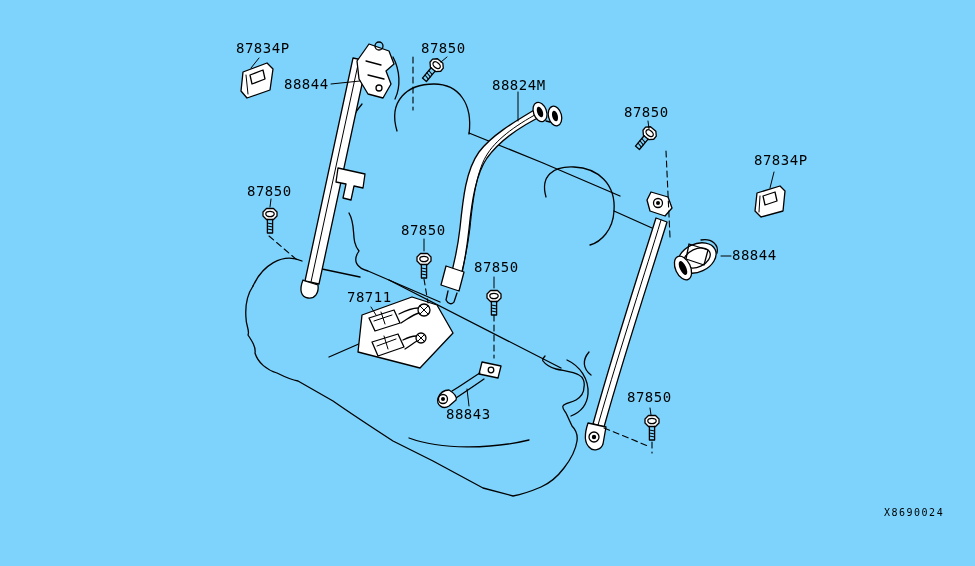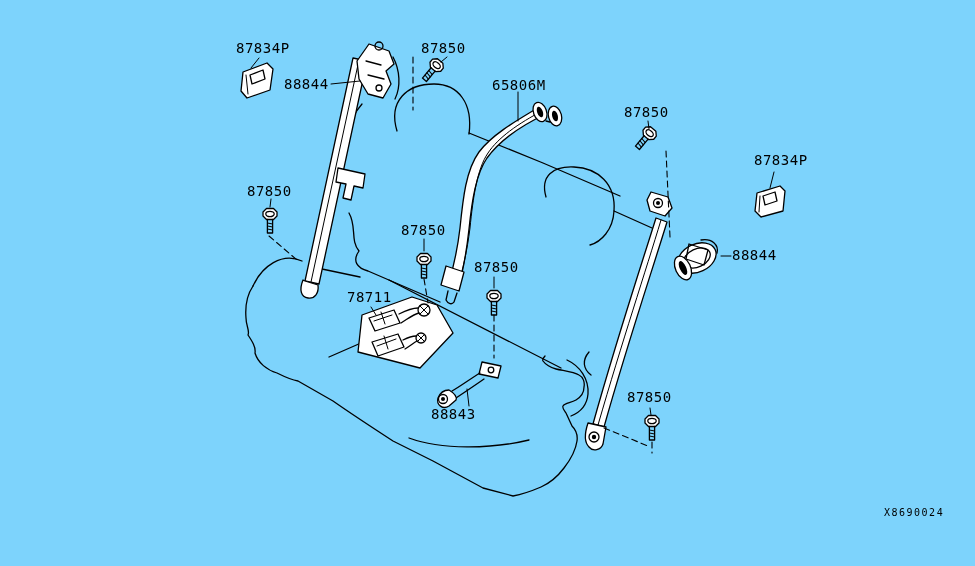--- a/index.html
+++ b/index.html
@@ -163,25 +163,25 @@
       <path class="thin" d="M494,277 L494,288"></path>
       <path class="thin" d="M371,307 L376,315"></path>
       <path class="thin" d="M469,406 L467,389"></path>
       <path class="thin" d="M650,408 L651,415"></path>
     </g>
   </svg>
 
   <div class="lbl" style="left:236px;top:41px">87834P</div>
   <div class="lbl" style="left:284px;top:77px">88844</div>
   <div class="lbl" style="left:421px;top:41px">87850</div>
-  <div class="lbl" style="left:492px;top:78px">65806M</div>
+  <div class="lbl" style="left:492px;top:78px">88824M</div>
   <div class="lbl" style="left:624px;top:105px">87850</div>
   <div class="lbl" style="left:754px;top:153px">87834P</div>
   <div class="lbl" style="left:732px;top:248px">88844</div>
   <div class="lbl" style="left:247px;top:184px">87850</div>
   <div class="lbl" style="left:401px;top:223px">87850</div>
   <div class="lbl" style="left:474px;top:260px">87850</div>
   <div class="lbl" style="left:347px;top:290px">78711</div>
-  <div class="lbl" style="left:431px;top:407px">88843</div>
+  <div class="lbl" style="left:446px;top:407px">88843</div>
   <div class="lbl" style="left:627px;top:390px">87850</div>
 
   <div class="code" style="left:884px;top:505px">X8690024</div>
 </div>
 
 </body></html>

